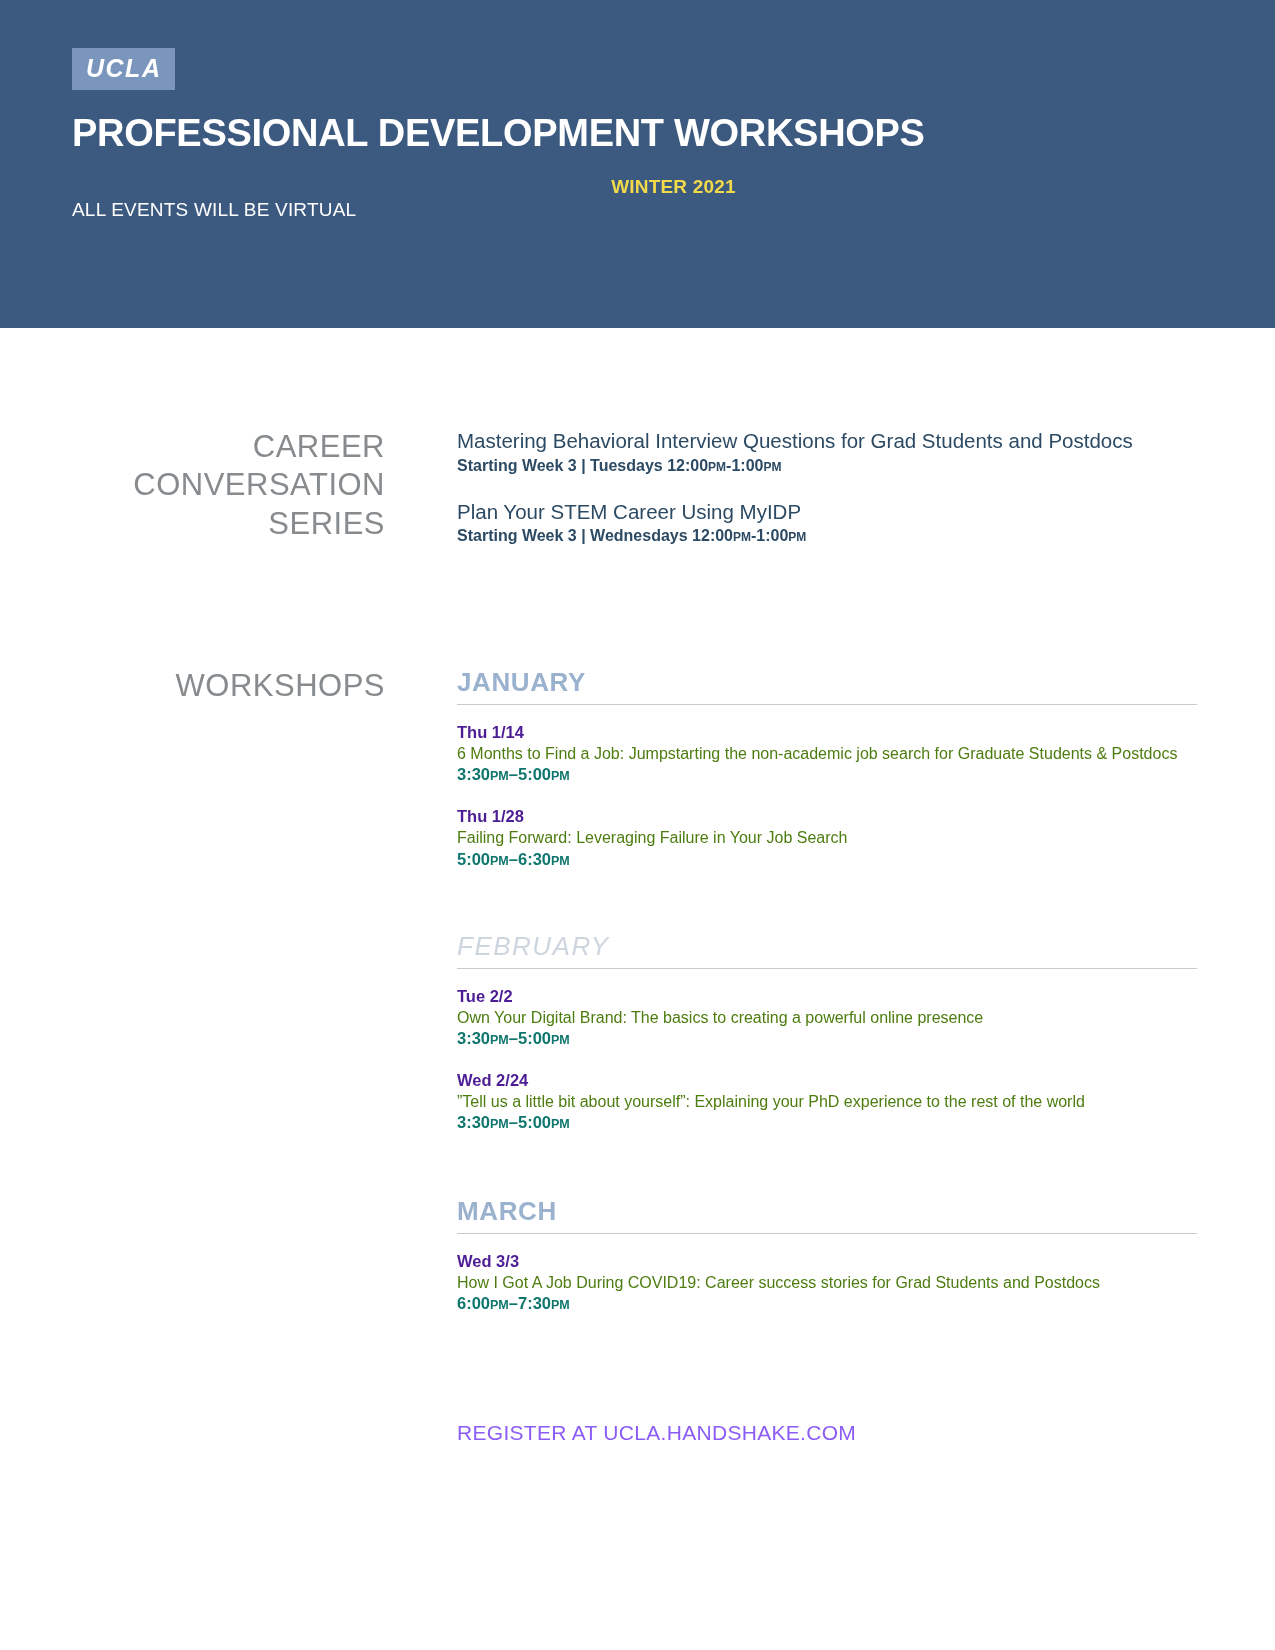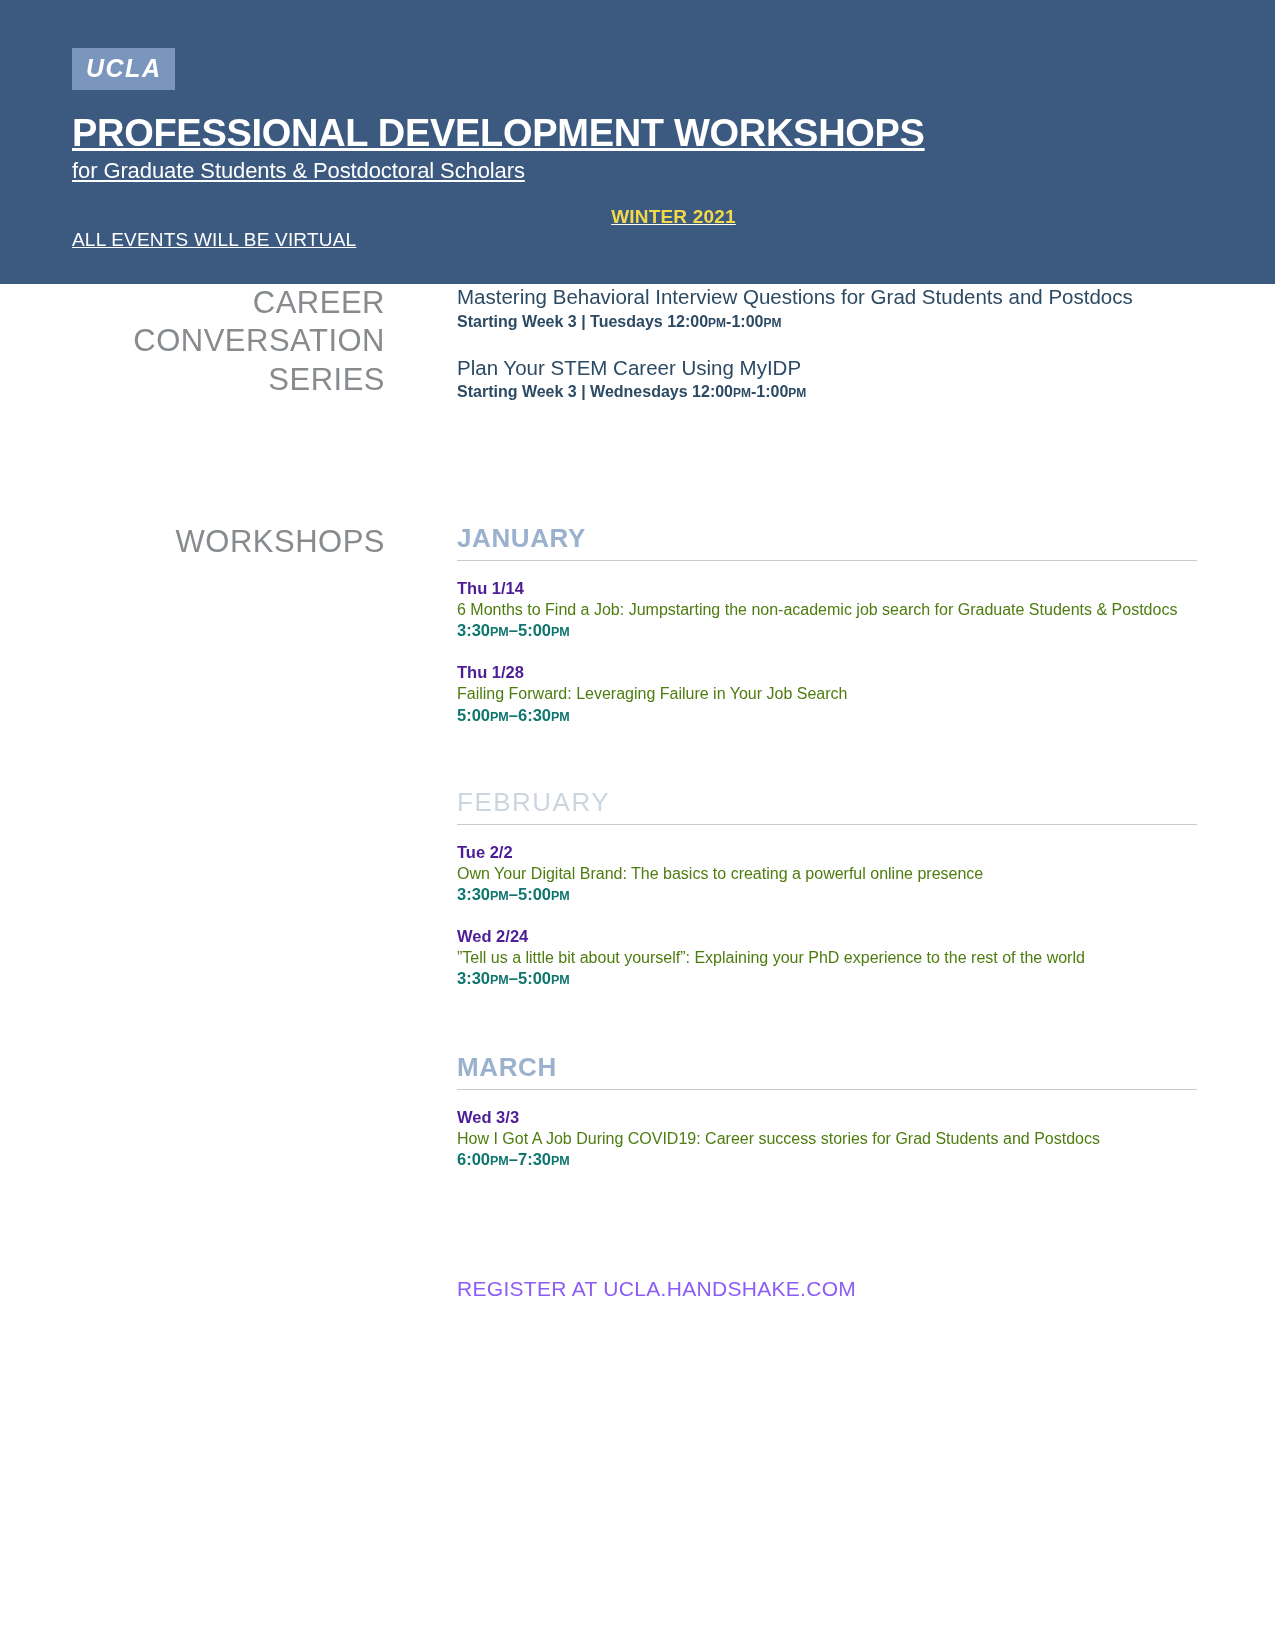--- a/index.html
+++ b/index.html
@@ -12,26 +12,25 @@
     height: 1650px;
     font-family: "Liberation Sans", sans-serif;
     color: #2c3e52;
     position: relative;
     overflow: hidden;
   }
 
   
   .header {
     background: #3c5a80;
-    height: 284px;
+    height: 328px;
     box-sizing: border-box;
     padding: 48px 0 0 72px;
     color: #ffffff;
     position: relative;
-    text-decoration: underline;
   }
   .ucla-logo {
     display: inline-block;
     background: #7b96bd;
     color: #ffffff;
     font-style: italic;
     font-weight: bold;
     font-size: 25px;
     letter-spacing: 1.5px;
     padding: 8px 14px 9px 14px;
@@ -87,21 +86,21 @@
     letter-spacing: 0.5px;
   }
   .section-body {
     flex: 1;
     padding-left: 72px;
     padding-right: 78px;
     box-sizing: border-box;
   }
 
   
-  .ccs-wrap { }
+  .ccs-wrap { margin-top: 100px; }
   .ccs-item { margin-bottom: 24px; }
   .ccs-item:last-child { margin-bottom: 0; }
   .ccs-title {
     font-size: 20.5px;
     font-weight: 400;
     color: #2c4a63;
     line-height: 1.25;
   }
   .ccs-meta {
     font-size: 16px;
@@ -115,21 +114,21 @@
   .we-wrap { margin-top: 122px; }
   .month {
     font-size: 26px;
     font-weight: bold;
     letter-spacing: 0.6px;
     color: #9bb2cf;
     padding-bottom: 6px;
     border-bottom: 1px solid #c8c9ca;
     margin-bottom: 18px;
   }
-  .month.light { color: #cdd6df; font-weight: 300; letter-spacing: 1.5px; }
+  .month.light { color: #cdd6df; font-weight: 300; letter-spacing: 1.5px; font-style: italic; }
   .month.m-feb { margin-top: 62px; }
   .month.m-mar { margin-top: 64px; }
   .event { margin-bottom: 23px; }
   .event:last-child { margin-bottom: 0; }
   .event-date {
     font-size: 16.5px;
     font-weight: 600;
     color: #4c1d95;
     margin-bottom: 2px;
   }
@@ -159,21 +158,20 @@
     letter-spacing: 0.3px;
     text-decoration: none;
   }
 </style>
 </head>
 <body>
 
 <div class="header">
   <div class="ucla-logo">UCLA</div>
   <div class="header-title">PROFESSIONAL DEVELOPMENT WORKSHOPS</div>
-  <div class="header-subtitle">for Graduate Students &amp; Postdoctoral Scholars</div>
   <div class="header-term">WINTER 2021</div>
   <div class="header-note">ALL EVENTS WILL BE VIRTUAL</div>
 </div>
 
 <div class="content">
 
   <div class="section ccs-wrap">
     <div class="section-label">
       <div>CAREER</div>
       <div>CONVERSATION</div>

